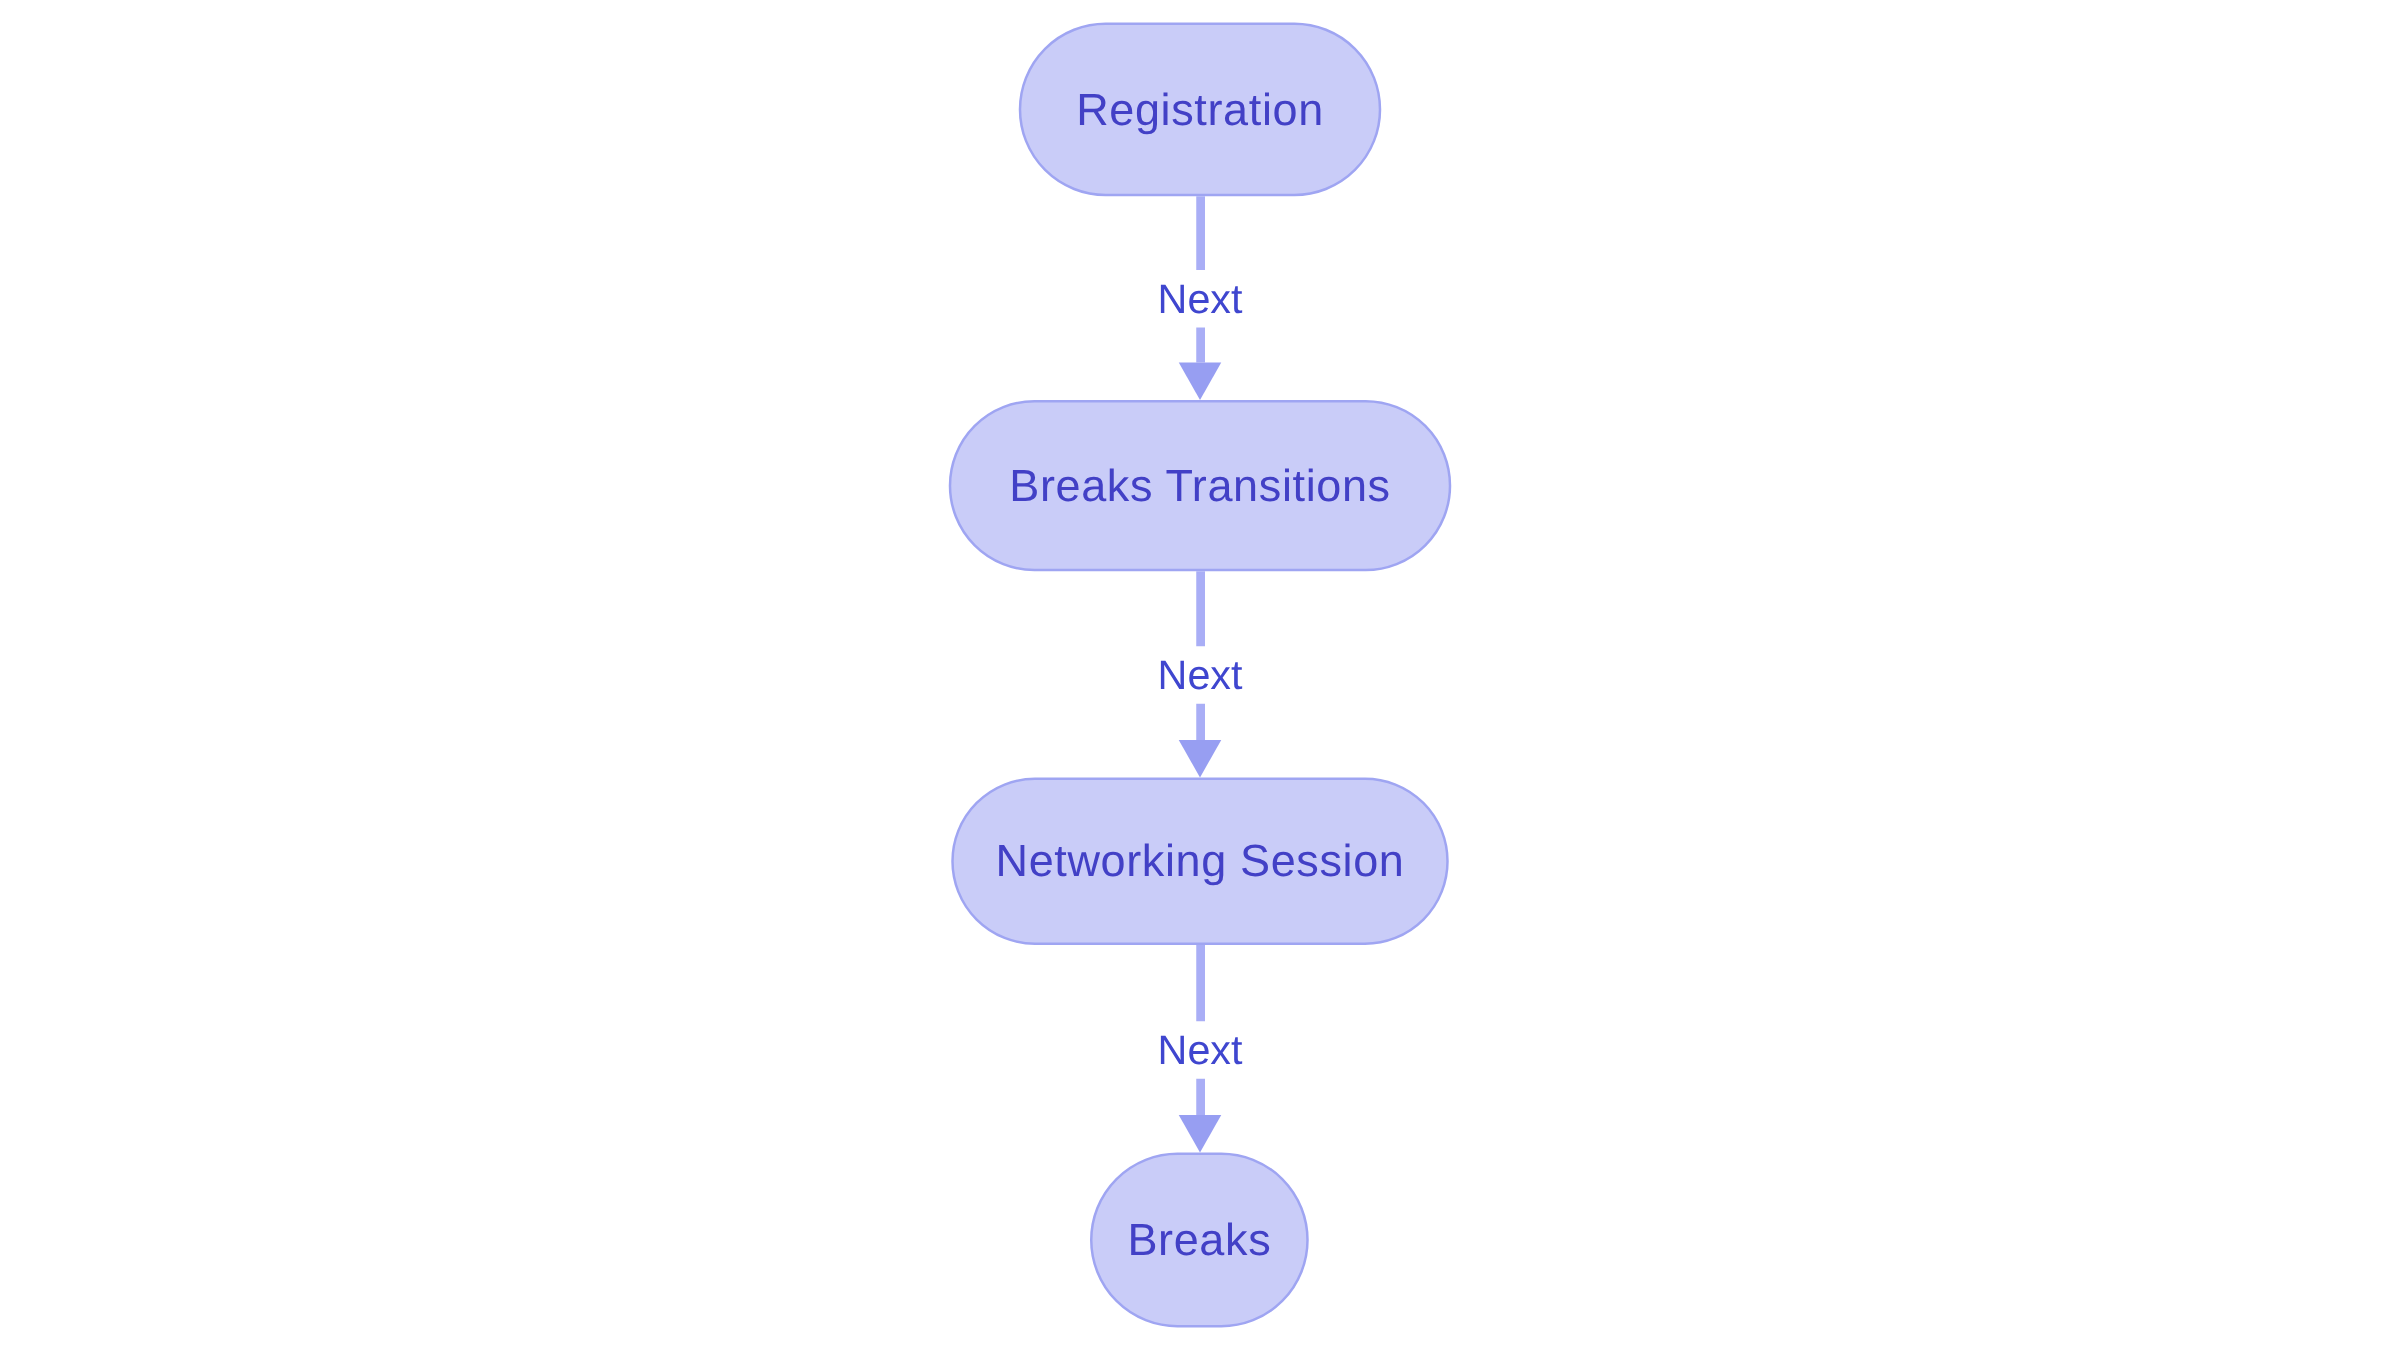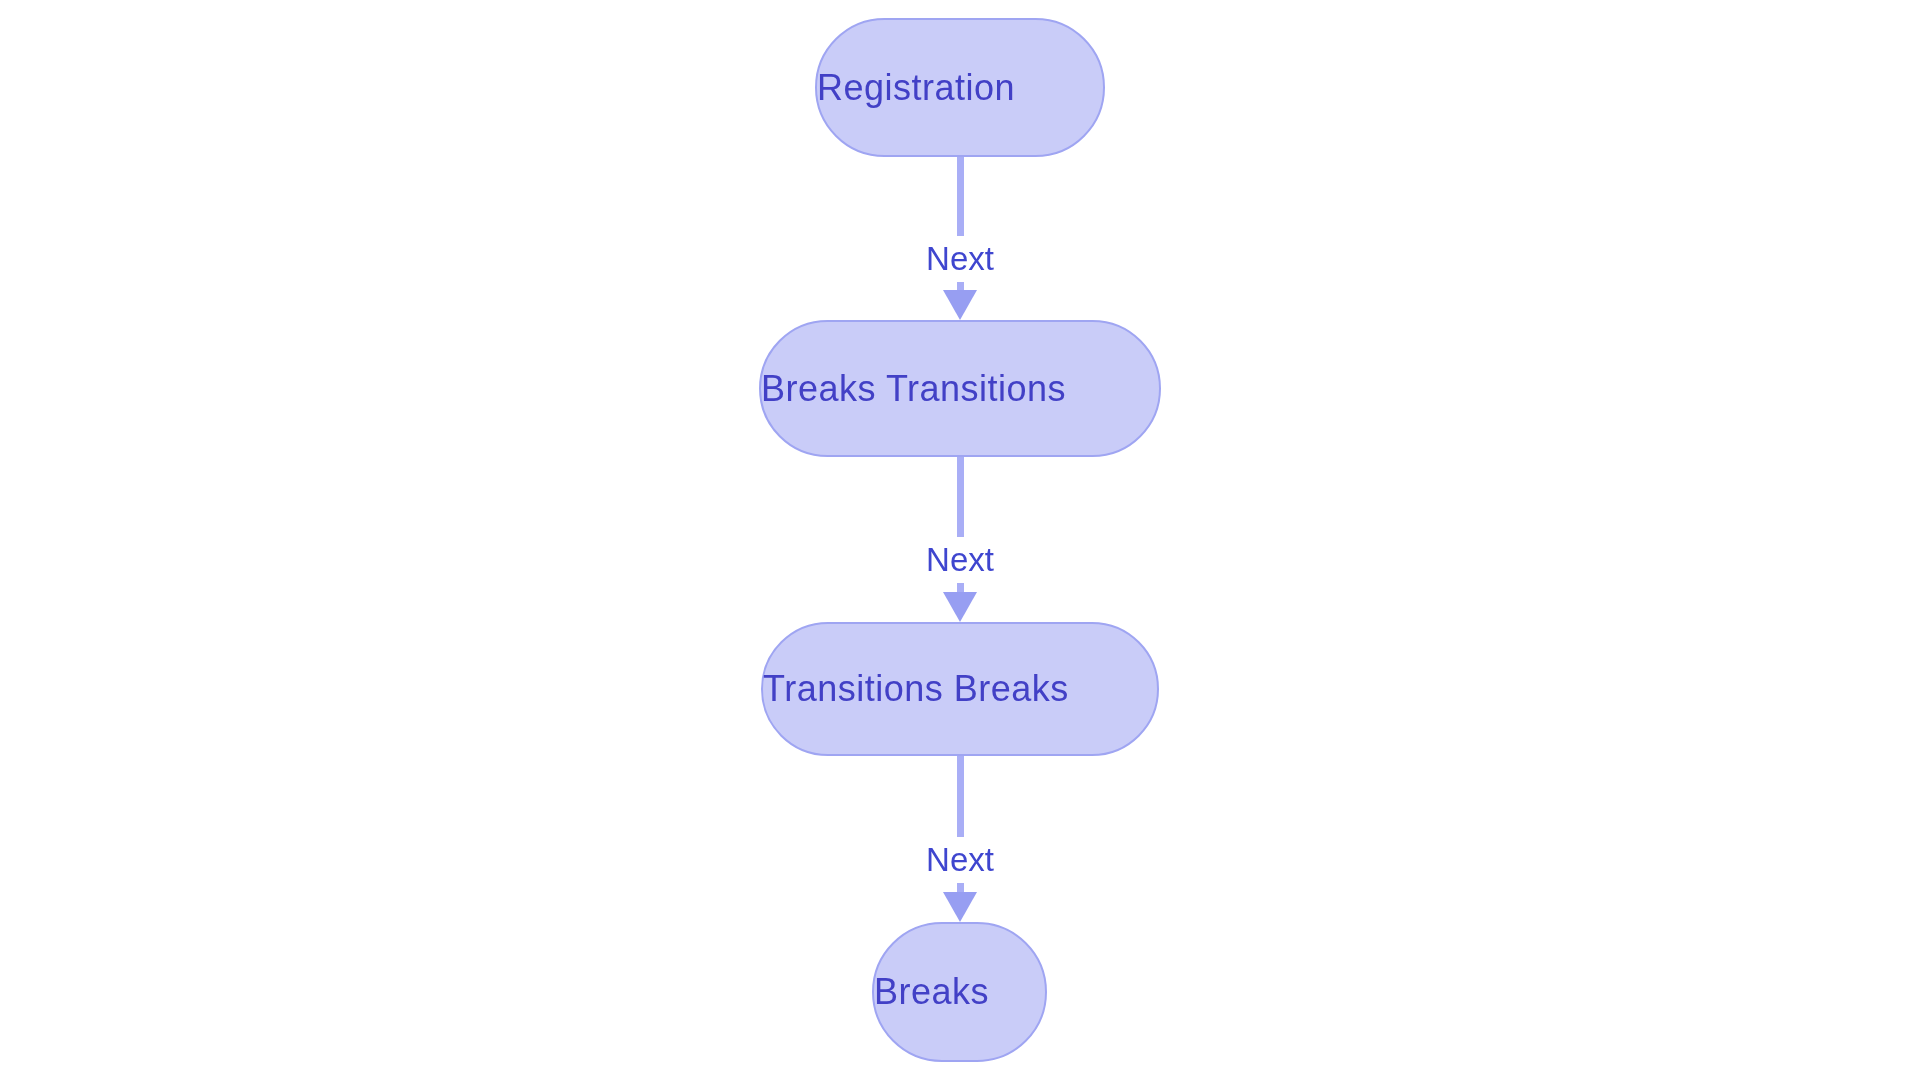--- a/index.html
+++ b/index.html
@@ -15,20 +15,21 @@
     font-family: "Liberation Sans", sans-serif;
     overflow: hidden;
   }
   .node {
     position: absolute;
     box-sizing: border-box;
     background: var(--node_fill, #c9ccf8);
     border: 2.5px solid var(--node_border, #9fa5f2);
     display: flex;
     align-items: center;
+    justify-content: center;
     color: var(--node_text, #4240c6);
     font-size: 36px;
     font-weight: 500;
     letter-spacing: 0.5px;
     white-space: nowrap;
   }
   .node-registration       { left: 815px; top: 18px;  width: 290px; height: 139px; border-radius: 69.5px; }
   .node-session-transitions{ left: 759px; top: 320px; width: 402px; height: 137px; border-radius: 68.5px; }
   .node-networking-breaks  { left: 761px; top: 622px; width: 398px; height: 134px; border-radius: 67px; }
   .node-exits              { left: 872px; top: 922px; width: 175px; height: 140px; border-radius: 70px; }
@@ -59,41 +60,40 @@
   .edge-label {
     position: absolute;
     left: 960px;
     transform: translate(-50%, -50%);
     background: var(--edge_label_bg, #ffffff);
     color: var(--edge_label_text, #3f46cf);
     font-size: 33px;
     font-weight: 500;
     padding: 4px 10px;
     white-space: nowrap;
-    margin-top: 20px;
   }
   .edge-label-1 { top: 239px; }
   .edge-label-2 { top: 540px; }
   .edge-label-3 { top: 840px; }
 </style>
 </head>
 <body>
 
 <div class="canvas" style="--background: #ffffff; --node_fill: #c9ccf8; --node_border: #9fa5f2; --node_text: #4240c6; --edge_line: #a9aef6; --arrowhead: #979ef2; --edge_label_text: #3f46cf; --edge_label_bg: #ffffff;">
 
   <div class="node node-registration">
     <span>Registration</span>
   </div>
 
   <div class="node node-session-transitions">
     <span>Breaks Transitions</span>
   </div>
 
   <div class="node node-networking-breaks">
-    <span>Transitions Breaks</span>
+    <span>Networking Session</span>
   </div>
 
   <div class="node node-exits">
     <span>Breaks</span>
   </div>
 
   <div class="edge-line edge-line-1"></div>
   <div class="arrowhead arrowhead-1"></div>
   <div class="edge-label edge-label-1">Next</div>
 

